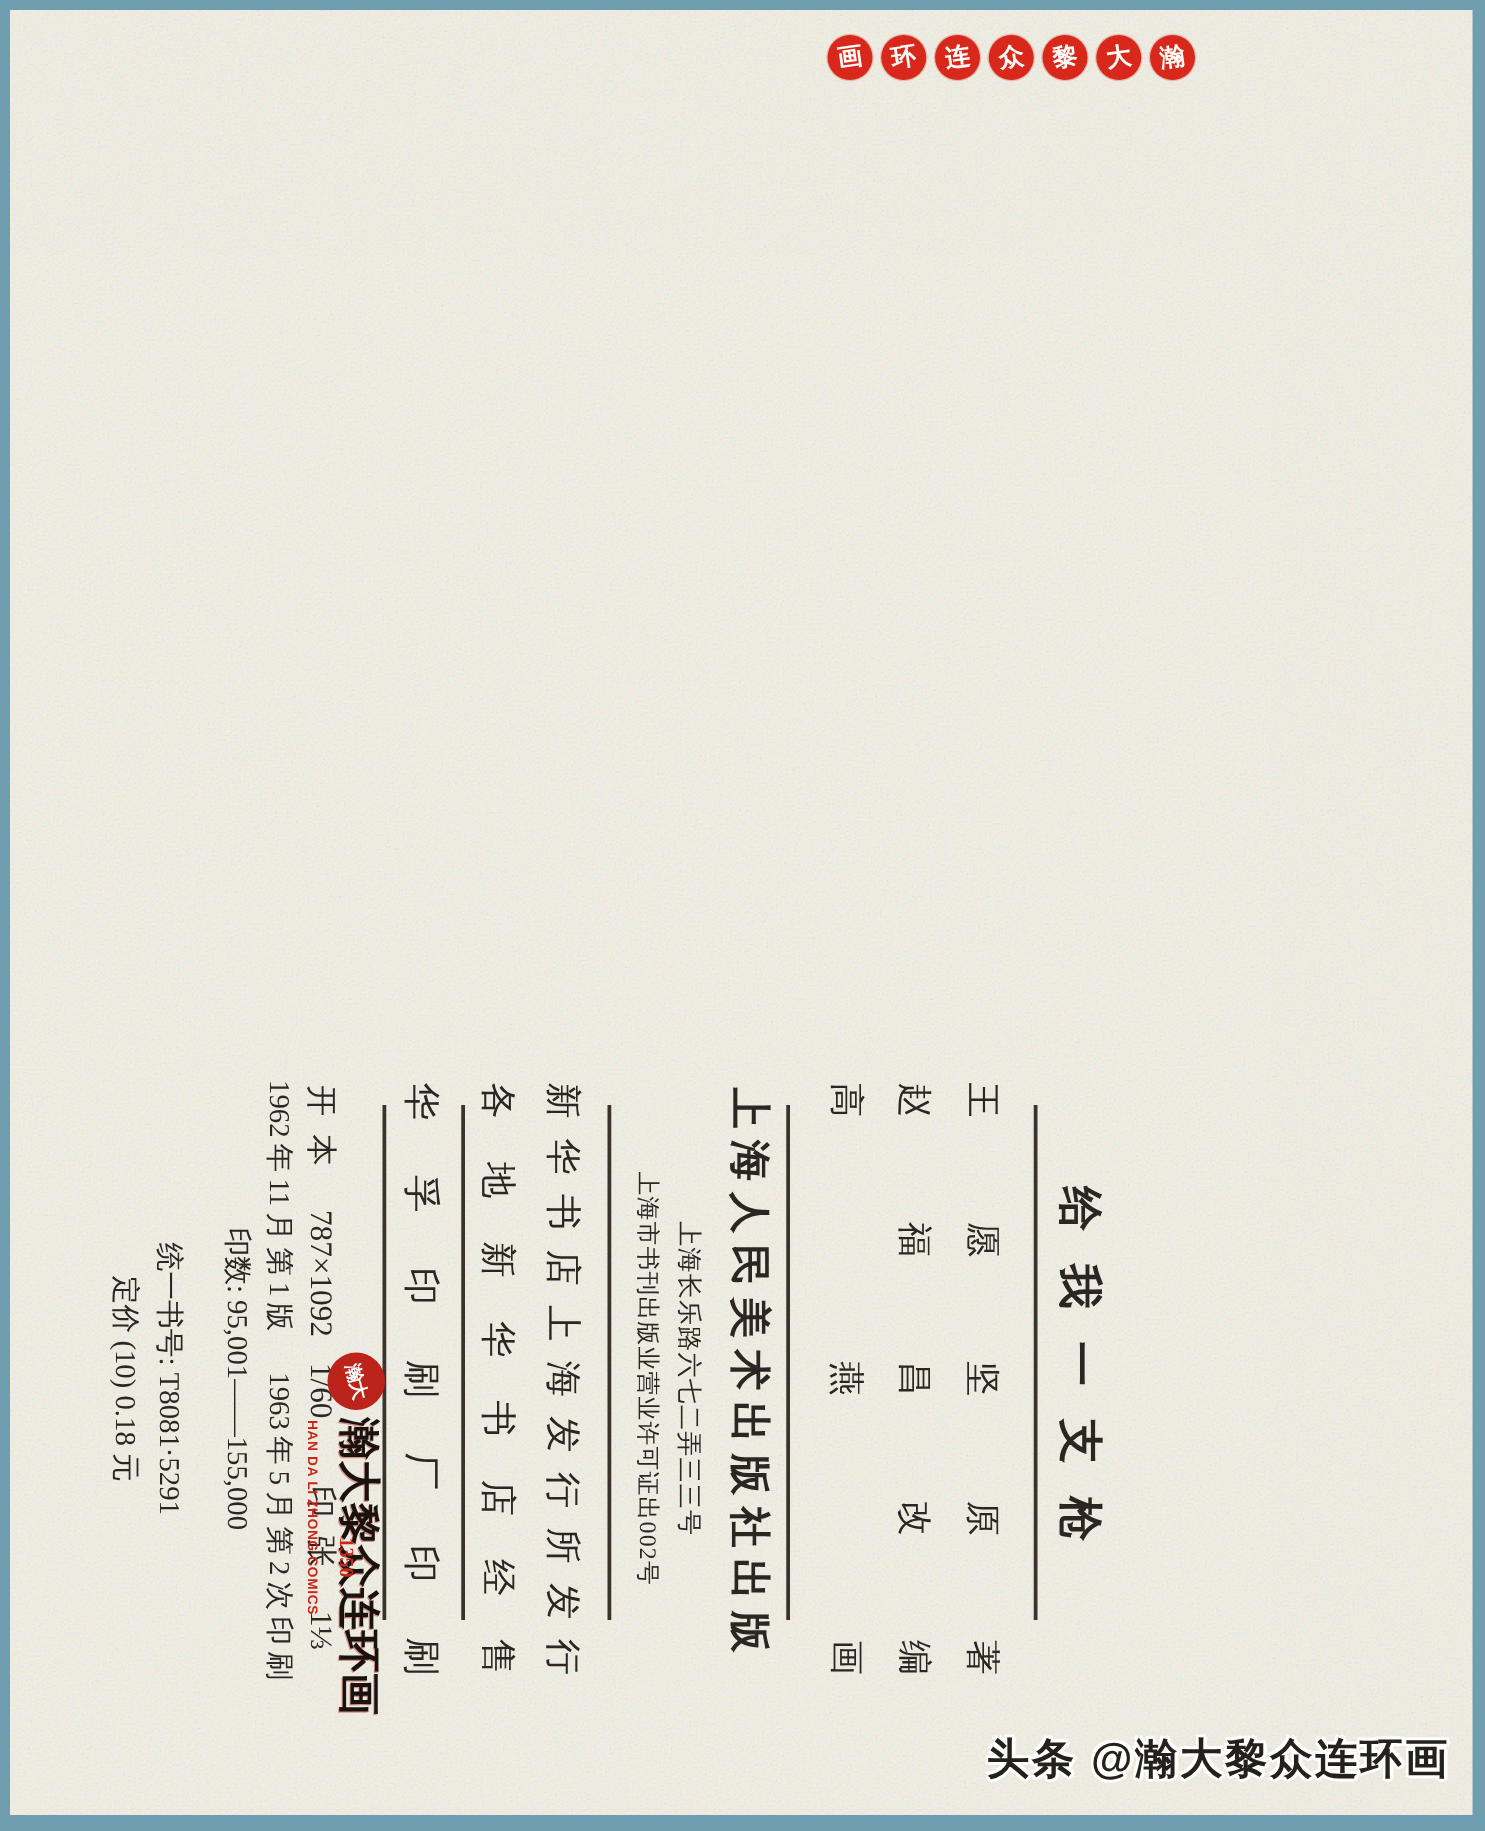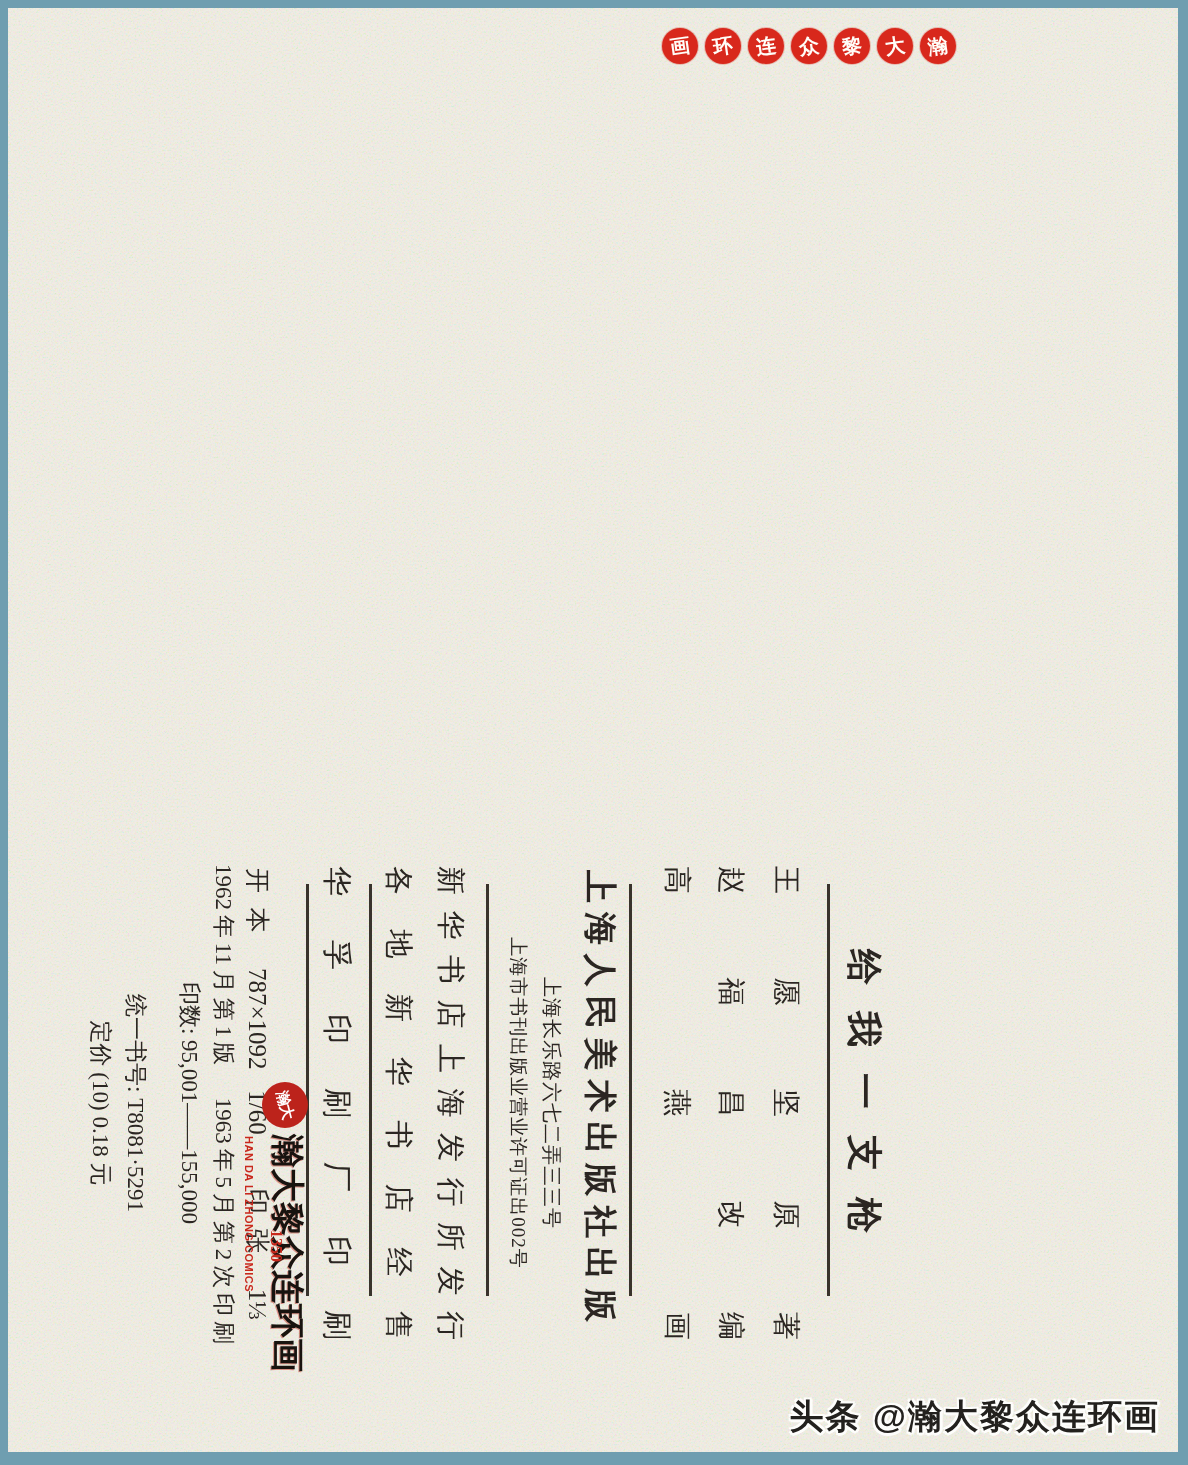--- a/index.html
+++ b/index.html
@@ -64,21 +64,21 @@
   .wm-cn {
     position:absolute; left:52px; top:2px; width:240px; font-size:34px; font-weight:bold;
     color:#18130f; white-space:nowrap; text-shadow:1px 1px 0 rgba(190,40,25,.45);
   }
   .wm-en {
     position:absolute; left:54px; top:57px; font-size:11px; font-weight:bold; color:#c8281c;
     font-family:"Liberation Sans","DejaVu Sans",sans-serif; letter-spacing:.5px; white-space:nowrap;
   }
   .wm-num { position:absolute; left:148px; top:27px; font-size:16px; font-weight:bold; color:#c8281c; }
   .footer-attr {
-    position:absolute; right:18px; bottom:12px;
+    position:absolute; right:18px; bottom:22px;
     font-family:"Liberation Sans","DejaVu Sans",sans-serif;
     font-size:34px; font-weight:bold; color:#23211e; letter-spacing:2px;
     text-shadow:-2px -2px 0 #fdfdfb, 2px -2px 0 #fdfdfb, -2px 2px 0 #fdfdfb,
                  2px 2px 0 #fdfdfb, 0 3px 0 #fdfdfb, 3px 0 0 #fdfdfb;
     white-space:nowrap;
   }
 </style>
 </head>
 <body>
 

